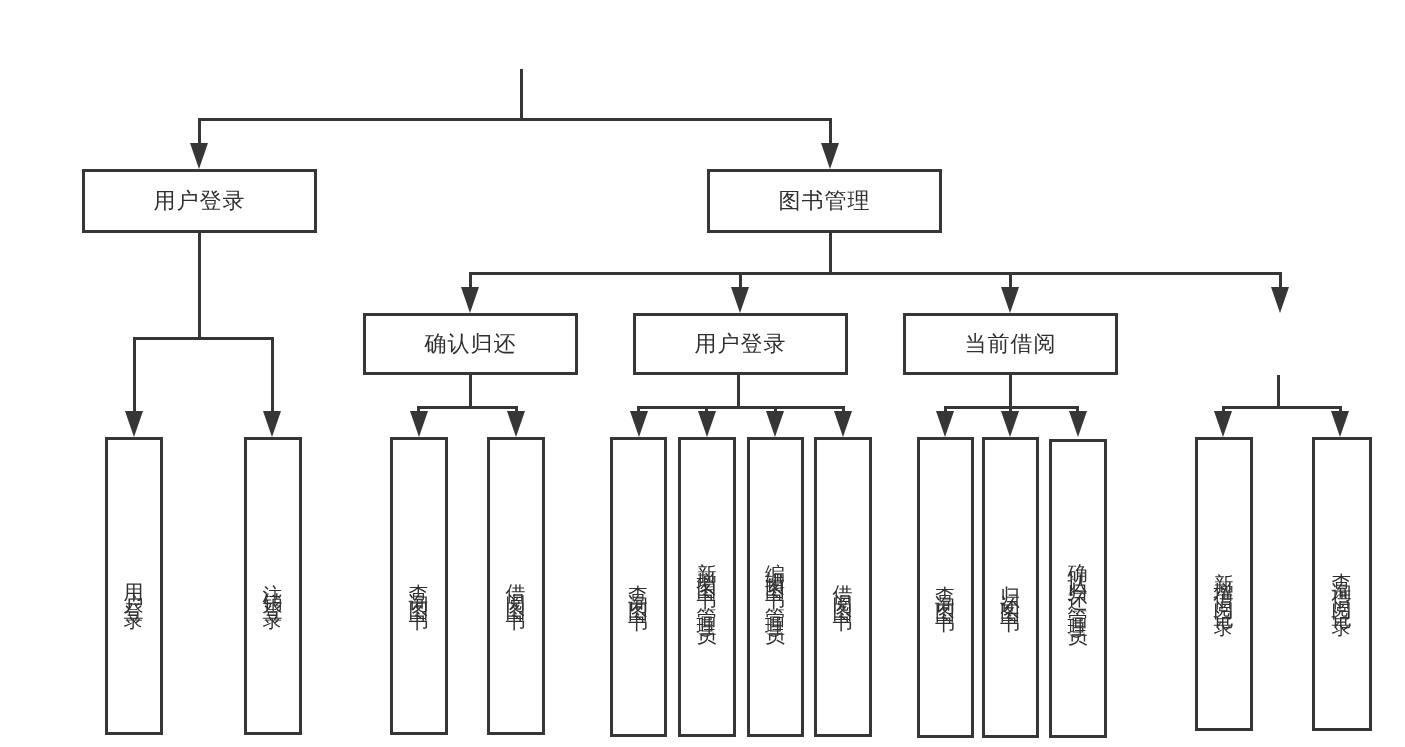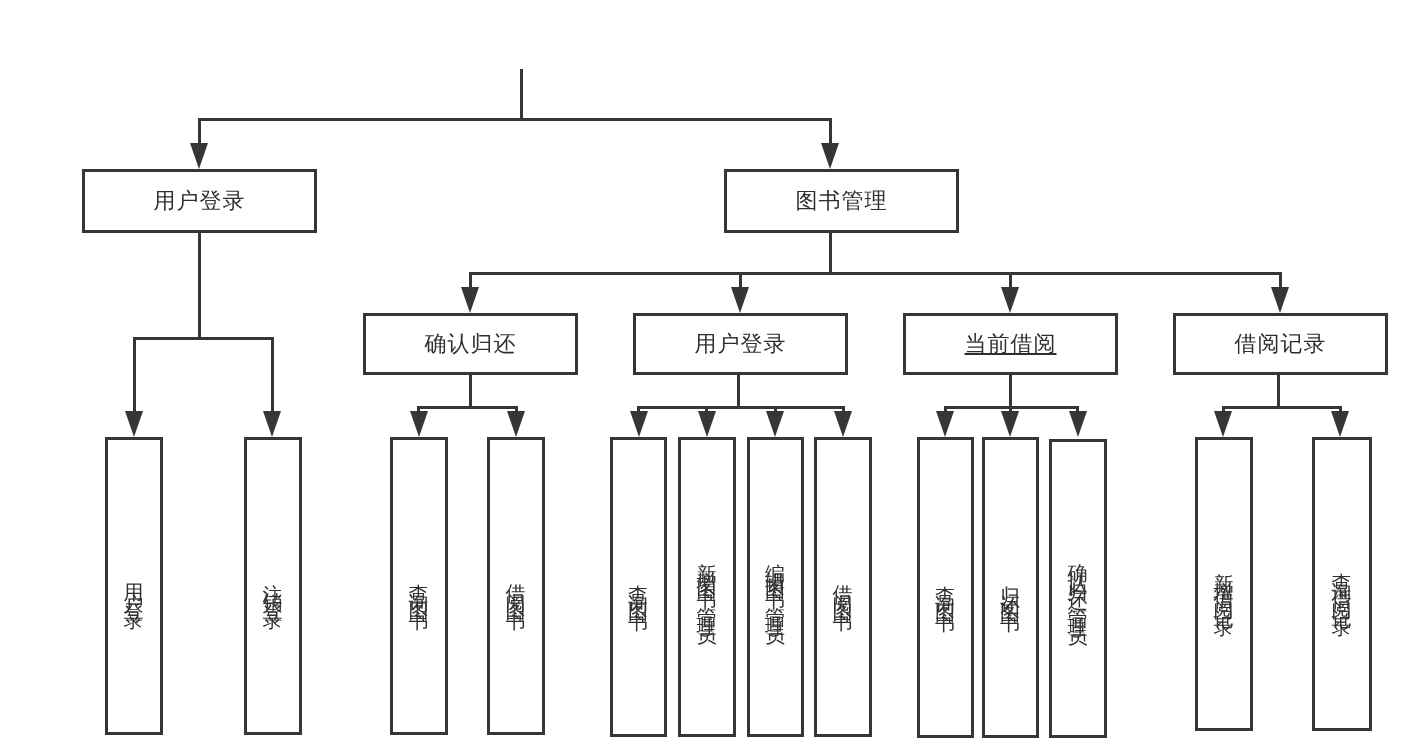--- a/index.html
+++ b/index.html
@@ -57,21 +57,21 @@
   <div class="seg" style="left:520px;top:69px;width:3px;height:51px;"></div>
   <div class="seg" style="left:198px;top:118px;width:634px;height:3px;"></div>
   <div class="seg" style="left:198px;top:118px;width:3px;height:32px;"></div>
   <div class="arrow" style="left:190px;top:143px;"></div>
   <div class="seg" style="left:829px;top:118px;width:3px;height:32px;"></div>
   <div class="arrow" style="left:821px;top:143px;"></div>
 
   <div class="box h-box" style="left:82px;top:169px;width:235px;height:64px;">
     <span>用户登录</span>
   </div>
-  <div class="box h-box" style="left:724px;top:169px;width:235px;height:64px;">
+  <div class="box h-box" style="left:707px;top:169px;width:235px;height:64px;">
     <span>图书管理</span>
   </div>
 
   <div class="seg" style="left:198px;top:233px;width:3px;height:107px;"></div>
   <div class="seg" style="left:133px;top:337px;width:141px;height:3px;"></div>
   <div class="seg" style="left:133px;top:337px;width:3px;height:80px;"></div>
   <div class="arrow" style="left:125px;top:411px;"></div>
   <div class="seg" style="left:271px;top:337px;width:3px;height:80px;"></div>
   <div class="arrow" style="left:263px;top:411px;"></div>
 
@@ -85,25 +85,22 @@
   <div class="arrow" style="left:1001px;top:287px;"></div>
   <div class="seg" style="left:1279px;top:272px;width:3px;height:20px;"></div>
   <div class="arrow" style="left:1271px;top:287px;"></div>
 
   <div class="box h-box" style="left:363px;top:313px;width:215px;height:62px;">
     <span>确认归还</span>
   </div>
   <div class="box h-box" style="left:633px;top:313px;width:215px;height:62px;">
     <span>用户登录</span>
   </div>
-  <div class="box h-box" style="left:903px;top:313px;width:215px;height:62px;text-decoration:underline;">
+  <div class="box h-box" style="left:903px;top:313px;width:215px;height:62px;">
     <span>当前借阅</span>
-  </div>
-  <div class="box h-box" style="left:1173px;top:313px;width:215px;height:62px;">
-    <span>借阅记录</span>
   </div>
 
   <div class="seg" style="left:469px;top:375px;width:3px;height:34px;"></div>
   <div class="seg" style="left:417px;top:406px;width:101px;height:3px;"></div>
   <div class="seg" style="left:417px;top:406px;width:3px;height:16px;"></div>
   <div class="arrow" style="left:410px;top:411px;"></div>
   <div class="seg" style="left:515px;top:406px;width:3px;height:16px;"></div>
   <div class="arrow" style="left:507px;top:411px;"></div>
 
   <div class="seg" style="left:737px;top:375px;width:3px;height:34px;"></div>

